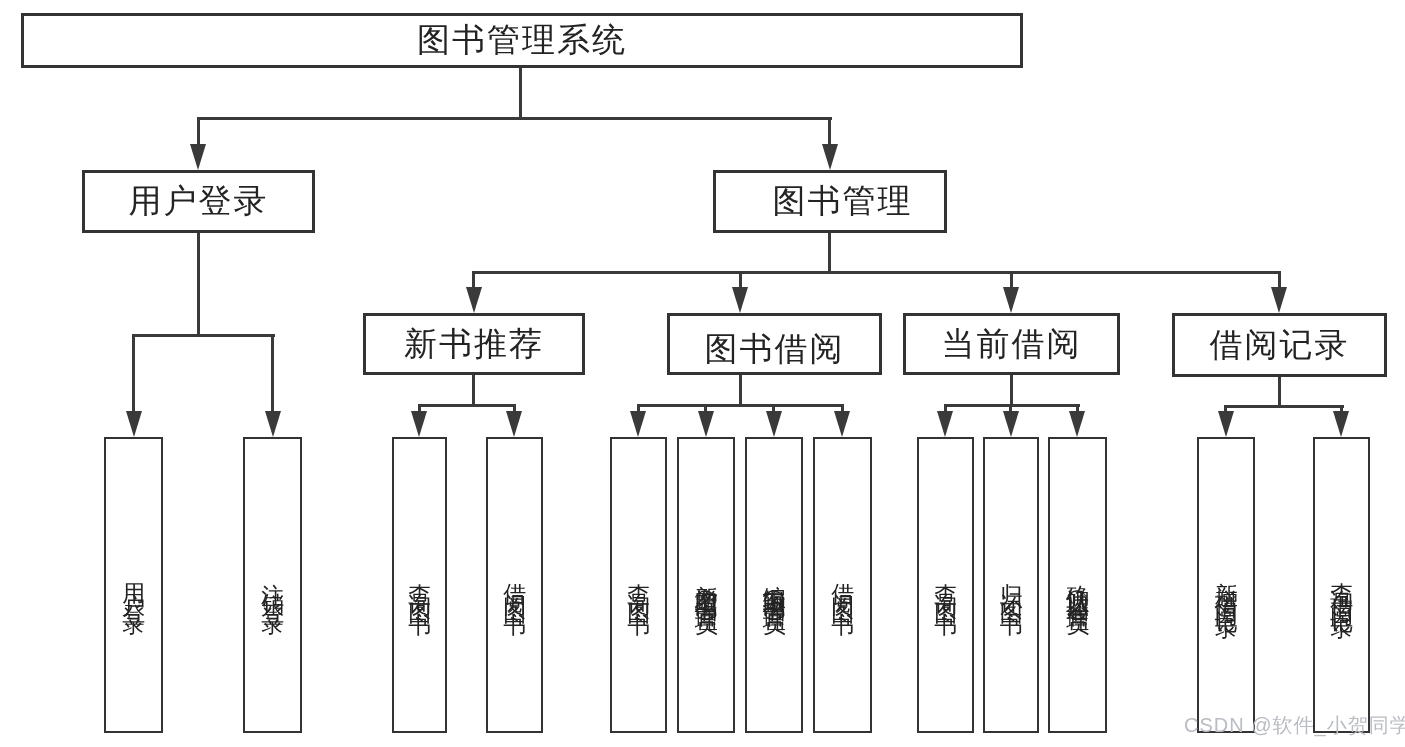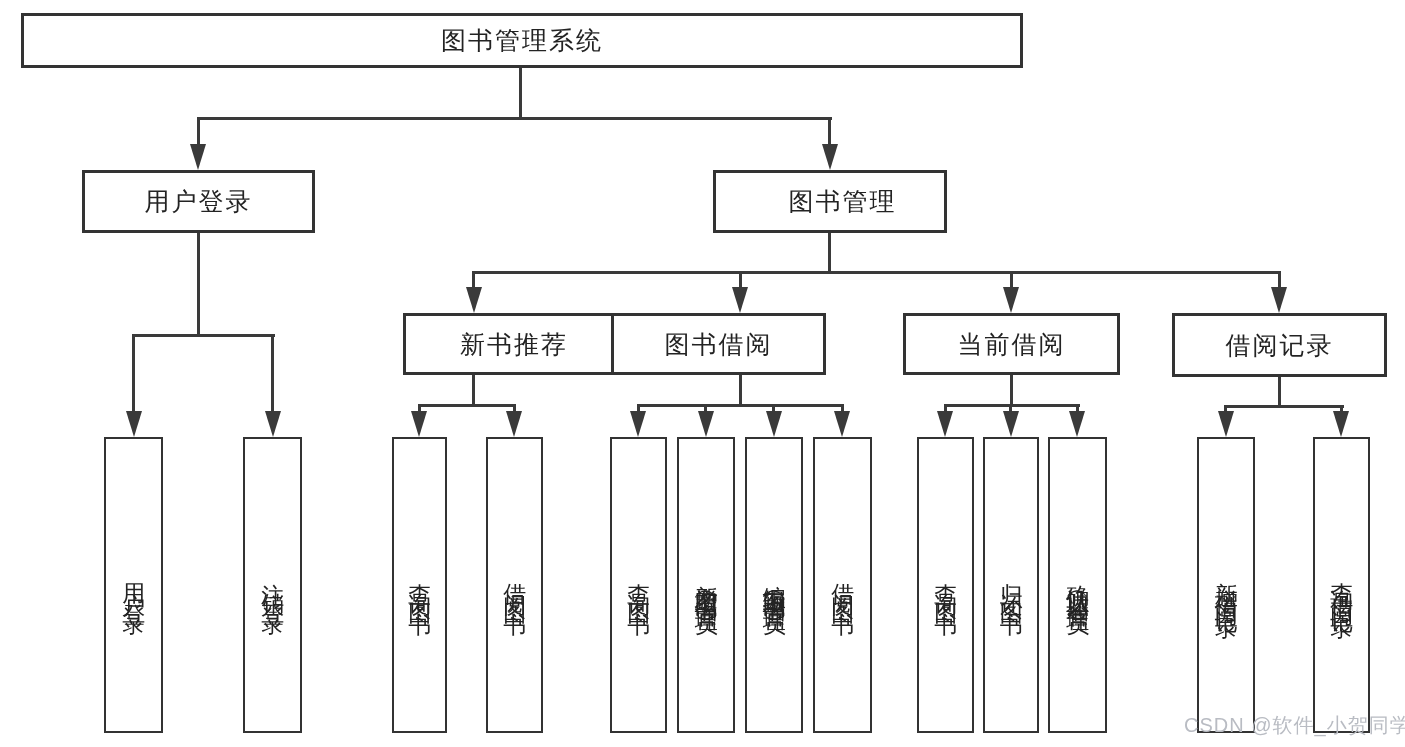--- a/index.html
+++ b/index.html
@@ -11,21 +11,21 @@
     overflow:hidden;
   }
   .box{
     position:absolute;
     box-sizing:border-box;
     border:3px solid #333333;
     background:#ffffff;
     display:flex;align-items:center;justify-content:center;
     color:#232323;
   }
-  .hbox{font-size:25px;letter-spacing:2px;}
+  .hbox{font-size:33px;letter-spacing:2px;}
   .leaf{border-width:2.5px;}
   .vtext{
     writing-mode:vertical-rl;
     text-orientation:mixed;
     font-size:23px;
     line-height:1.1;
     letter-spacing:10px;
     color:#232323;
     white-space:nowrap;
   }
@@ -81,24 +81,24 @@
   <div class="line" style="left:472px;top:271px;width:809px;height:3px;"></div>
   <div class="line" style="left:472px;top:271px;width:3px;height:18px;"></div>
   <div class="arrow" style="left:466px;top:287px;"></div>
   <div class="line" style="left:739px;top:271px;width:3px;height:18px;"></div>
   <div class="arrow" style="left:732px;top:287px;"></div>
   <div class="line" style="left:1010px;top:271px;width:3px;height:18px;"></div>
   <div class="arrow" style="left:1003px;top:287px;"></div>
   <div class="line" style="left:1278px;top:271px;width:3px;height:18px;"></div>
   <div class="arrow" style="left:1271px;top:287px;"></div>
 
-  <div class="box hbox" style="left:363px;top:313px;width:222px;height:62px;margin-left:40px;">
+  <div class="box hbox" style="left:363px;top:313px;width:222px;height:62px;">
     <span>新书推荐</span>
   </div>
-  <div class="box hbox" style="left:611px;top:313px;width:215px;height:62px;">
+  <div class="box hbox" style="left:667px;top:313px;width:215px;height:62px;align-items:flex-end;">
     <span>图书借阅</span>
   </div>
   <div class="box hbox" style="left:903px;top:313px;width:217px;height:62px;justify-content:center;">
     <span>当前借阅</span>
   </div>
   <div class="box hbox" style="left:1172px;top:313px;width:215px;height:64px;">
     <span>借阅记录</span>
   </div>
 
   <div class="line" style="left:472px;top:375px;width:3px;height:31px;"></div>

